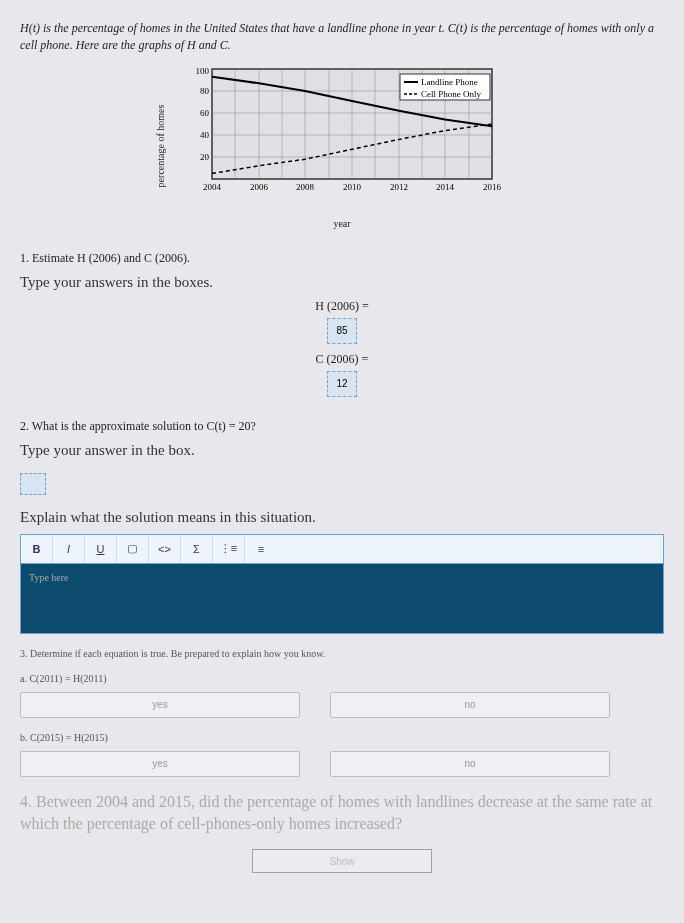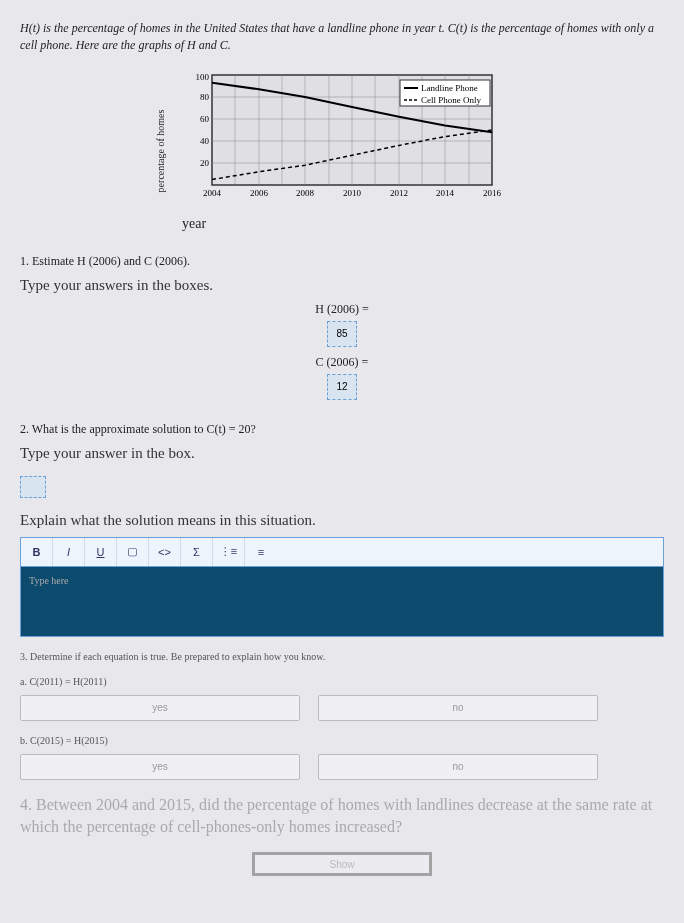--- a/index.html
+++ b/index.html
@@ -4,30 +4,30 @@
 <style>
   * { box-sizing: border-box; margin: 0; padding: 0; }
   body {
     font-family: 'Times New Roman', serif;
     background: #e8e8ec;
     padding: 20px;
     width: 684px;
     color: #222;
     font-size: 12px;
   }
-  .header-text { font-style: italic; font-size: 12px; margin-bottom: 16px; line-height: 1.4; }
+  .header-text { font-style: italic; font-size: 12px; margin-bottom: 10px; line-height: 1.4; }
   .chart-wrap { display: flex; justify-content: center; margin: 10px 0 20px 0; }
   .chart-box { position: relative; }
   .chart-svg { display: block; }
   .ylabel {
     position: absolute; left: -22px; top: 50%;
     transform: translate(-50%,-50%) rotate(-90deg);
     font-size: 10px; white-space: nowrap;
   }
-  .xlabel { text-align: left; font-size: 14px; margin-top: 6px; }
+  .xlabel { text-align: center; font-size: 10px; margin-top: 14px; }
   .question { margin: 22px 0 8px 0; font-size: 12px; }
   .instr { margin-bottom: 8px; font-size: 15px; color: #333; }
   .ans-line { display: flex; align-items: center; gap: 4px; margin: 8px 0; font-size: 12px; flex-direction: column; }
   .ans-input {
     border: 1px dashed #6aa0d8; background: #d8e4f0;
     width: 30px; height: 26px; font-size: 10px; text-align: center;
   }
   .solo-input {
     border: 1px dashed #6aa0d8; background: #d8e4f0;
     width: 26px; height: 22px; margin: 6px 0 14px 0;
@@ -39,28 +39,28 @@
   .toolbar button {
     border: none; background: none; width: 32px; height: 28px;
     font-size: 11px; color: #336; cursor: pointer; border-right:1px solid #d0dcec;
   }
   .toolbar button:last-child { border-right: none; }
   .rich-text {
     border: 1px solid #6aa0d8; border-top: none; background: #0c4a6e;
     min-height: 70px; padding: 8px; font-size: 10px; color: #aaa;
   }
   .sub-q { font-size: 10px; margin: 14px 0 6px 0; color: #555; }
-  .yn-row { display: flex; gap: 18px; margin: 8px 0 12px 0; }
+  .yn-row { display: flex; gap: 30px; margin: 8px 0 12px 0; }
   .yn-btn {
     border: 1px solid #bbb; background: #f0f0f4; width: 280px; height: 26px;
     font-size: 10px; color: #999; cursor: pointer; border-radius: 2px;
   }
   .faded { color: #aaa; font-size: 16px; margin: 14px 0; line-height: 1.4; }
   .final-btn {
-    border: 3px solid #a3a3a3; background: #ebebf0; width: 180px; height: 24px;
+    border: 1px solid #a3a3a3; background: #ebebf0; width: 180px; height: 24px;
     font-size: 10px; color: #bbb; margin: 10px auto 0; display: block;
   }
 </style>
 </head>
 <body>
 
 
 
 <div class="header-text">H(t) is the percentage of homes in the United States that have a landline phone in year t. C(t) is the percentage of homes with only a cell phone. Here are the graphs of H and C.</div>
 

